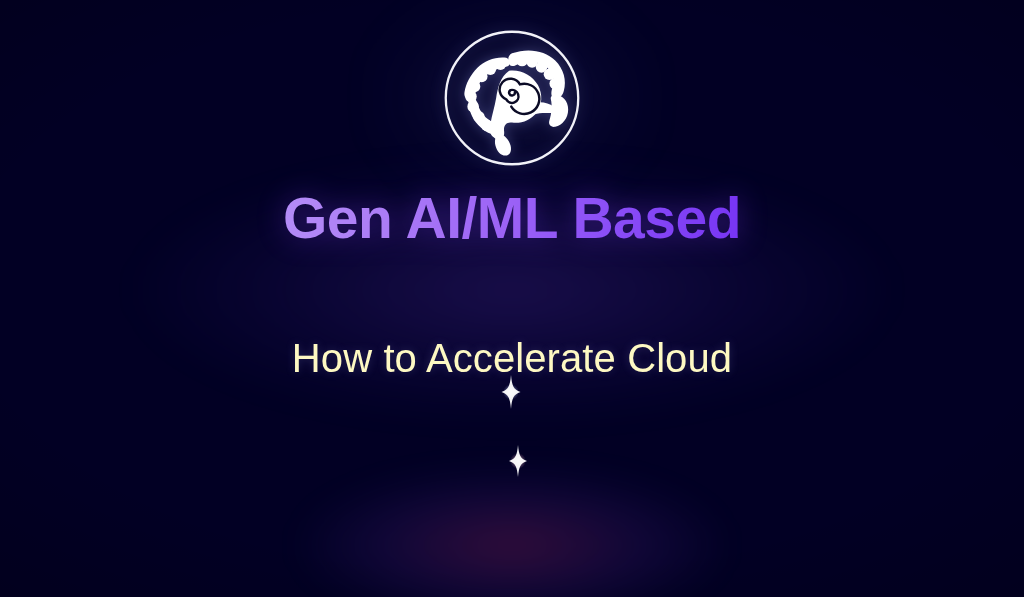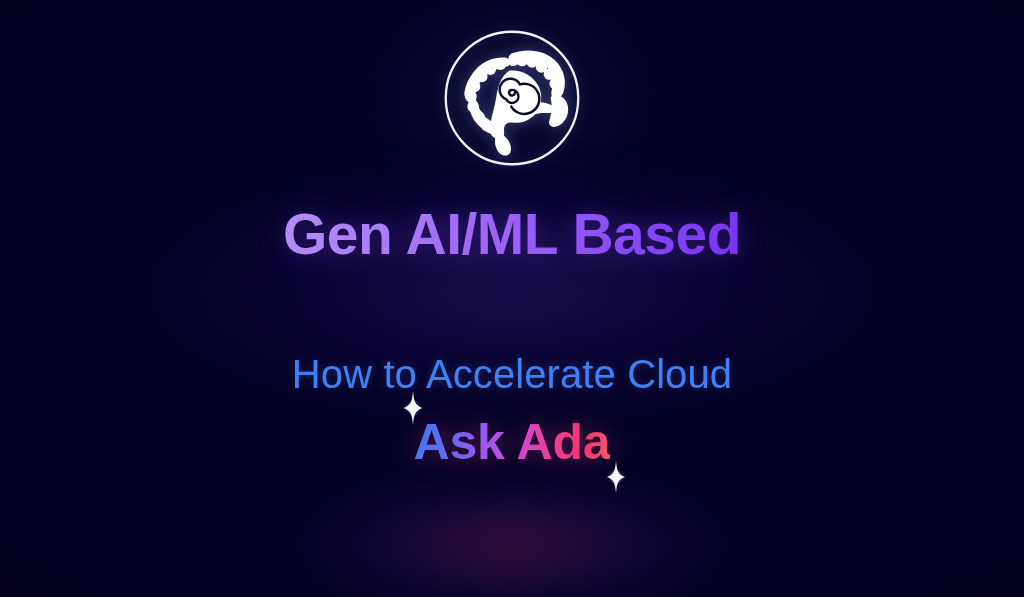--- a/index.html
+++ b/index.html
@@ -96,21 +96,21 @@
   }
   .logo-wrap svg {
     display: block;
     width: 144px;
     height: 144px;
     filter: drop-shadow(0 0 7px rgba(160, 170, 255, 0.30));
   }
 
   
   .headline {
-    margin-top: 32px;
+    margin-top: 16px;
     text-align: center;
     font-size: 57px;
     line-height: 1.13;
     font-weight: 800;
     letter-spacing: -0.5px;
     background-image: linear-gradient(96deg,
         #b48cf7 0%,
         #ab7df6 22%,
         #9c63f6 48%,
         #8a4df6 72%,
@@ -126,21 +126,21 @@
     white-space: nowrap;
   }
 
   
   .subtitle {
     margin-top: 44px;
     text-align: center;
     font-size: 40px;
     line-height: 1.26;
     font-weight: 300;
-    color: #3b82f6;
+    color: #fef9c3;
     letter-spacing: 0.1px;
     text-shadow: 0 0 10px rgba(170, 175, 255, 0.22);
   }
   .subtitle .sub-line {
     display: block;
     white-space: nowrap;
   }
 
   
   .brand-row {
@@ -287,21 +287,20 @@
 
     <h1 class="headline">
       <span class="hl-line">Gen AI/ML Based</span>
     </h1>
 
     <div class="subtitle">
       <span class="sub-line">How to Accelerate Cloud</span>
     </div>
 
     <div class="brand-row">
-      <span class="brand-text">Ask Ada</span>
 
       <span class="sparkle sparkle-a">
         <svg width="30" height="34" viewBox="0 0 30 34" xmlns="http://www.w3.org/2000/svg">
           <defs>
             <radialGradient id="spkA" cx="50%" cy="50%" r="50%">
               <stop offset="0%" stop-color="#ffffff" stop-opacity="1"></stop>
               <stop offset="45%" stop-color="#e6ecff" stop-opacity="0.75"></stop>
               <stop offset="100%" stop-color="#9fb4ff" stop-opacity="0"></stop>
             </radialGradient>
           </defs>

